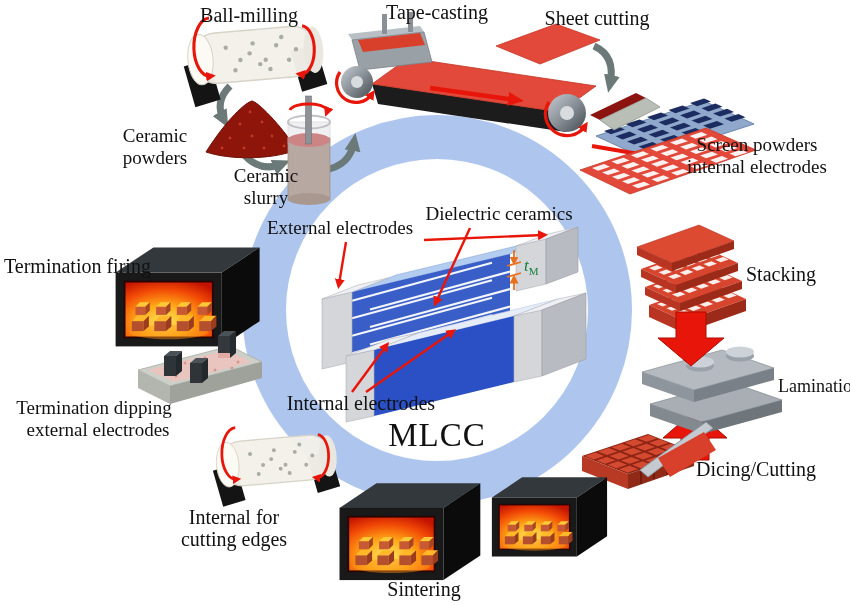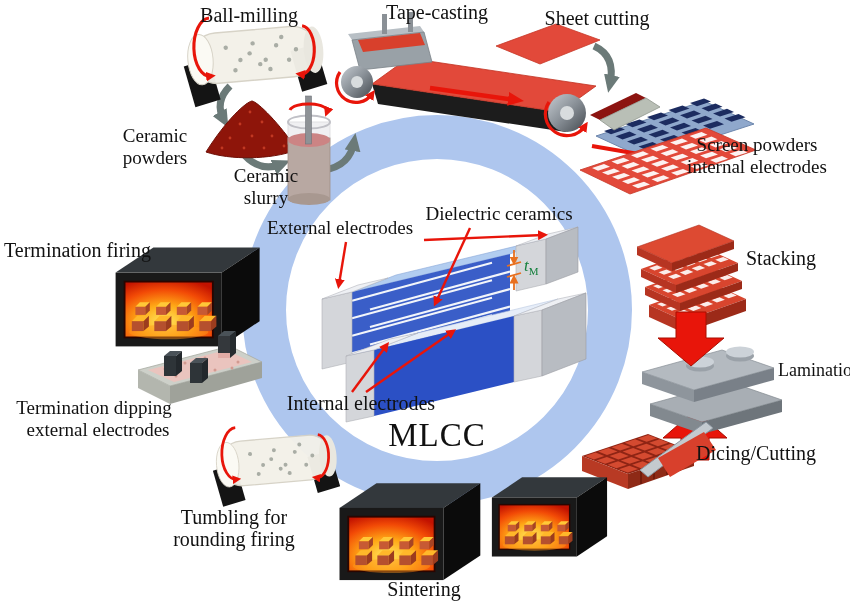--- a/index.html
+++ b/index.html
@@ -1,21 +1,21 @@
 <!DOCTYPE html>
 <html><head>
 <meta charset="utf-8">
 <style>
   html,body{margin:0;padding:0;background:#fff;}
   .stage{position:relative;width:850px;height:605px;background:#ffffff;overflow:hidden;
          font-family:"Liberation Serif",serif;color:#111;text-align:right;}
   .stage svg{position:absolute;left:0;top:0;}
   .lbl{position:absolute;white-space:nowrap;font-size:20px;line-height:1.05;color:#111;
        transform:translateX(-50%);}
-  .lbl.la{transform:none;}
+  .lbl.la{transform:none;margin-top:16px;}
   .lbl.s19{font-size:19px;}
   .lbl.s18{font-size:18px;}
   .lbl.mlcc{font-size:33px;letter-spacing:1px;}
   .lbl.tm{font-size:17px;color:#15803d;transform:none;}
   .lbl.tm sub{font-size:11px;}
   .stripe{stroke:#f2f5fa;stroke-width:2.2;}
   .capf{fill:#d4d6da;stroke:#aeb0b6;stroke-width:.6;}
   .capt{fill:#eef0f4;stroke:#b4b6bc;stroke-width:.6;}
   .capr{fill:#b8bcc2;stroke:#9a9ca2;stroke-width:.6;}
 </style>
@@ -469,22 +469,22 @@
 
 <div class="lbl" style="left:249px;top:5px">Ball-milling</div>
 <div class="lbl" style="left:597px;top:8px">Sheet cutting</div>
 <div class="lbl" style="left:437px;top:2px">Tape-casting</div>
 <div class="lbl s19" style="left:757px;top:135px">Screen powders</div>
 <div class="lbl s19" style="left:757px;top:157px">internal electrodes</div>
 <div class="lbl la" style="left:746px;top:248px">Stacking</div>
 <div class="lbl la s18" style="left:778px;top:361px">Lamination</div>
 <div class="lbl la" style="left:696px;top:443px">Dicing/Cutting</div>
 <div class="lbl" style="left:424px;top:579px">Sintering</div>
-<div class="lbl" style="left:234px;top:507px">Tumbling for</div>
-<div class="lbl" style="left:234px;top:529px">rounding firing</div>
+<div class="lbl" style="left:234px;top:507px">Internal for</div>
+<div class="lbl" style="left:234px;top:529px">cutting edges</div>
 <div class="lbl s19" style="left:94px;top:398px">Termination dipping</div>
 <div class="lbl s19" style="left:98px;top:420px">external electrodes</div>
 <div class="lbl la" style="left:4px;top:240px">Termination firing</div>
 <div class="lbl s19" style="left:155px;top:126px">Ceramic</div>
 <div class="lbl s19" style="left:155px;top:148px">powders</div>
 <div class="lbl s19" style="left:266px;top:166px">Ceramic</div>
 <div class="lbl s19" style="left:266px;top:188px">slurry</div>
 
 <div class="lbl s19" style="left:340px;top:218px">External electrodes</div>
 <div class="lbl s19" style="left:499px;top:204px">Dielectric ceramics</div>

